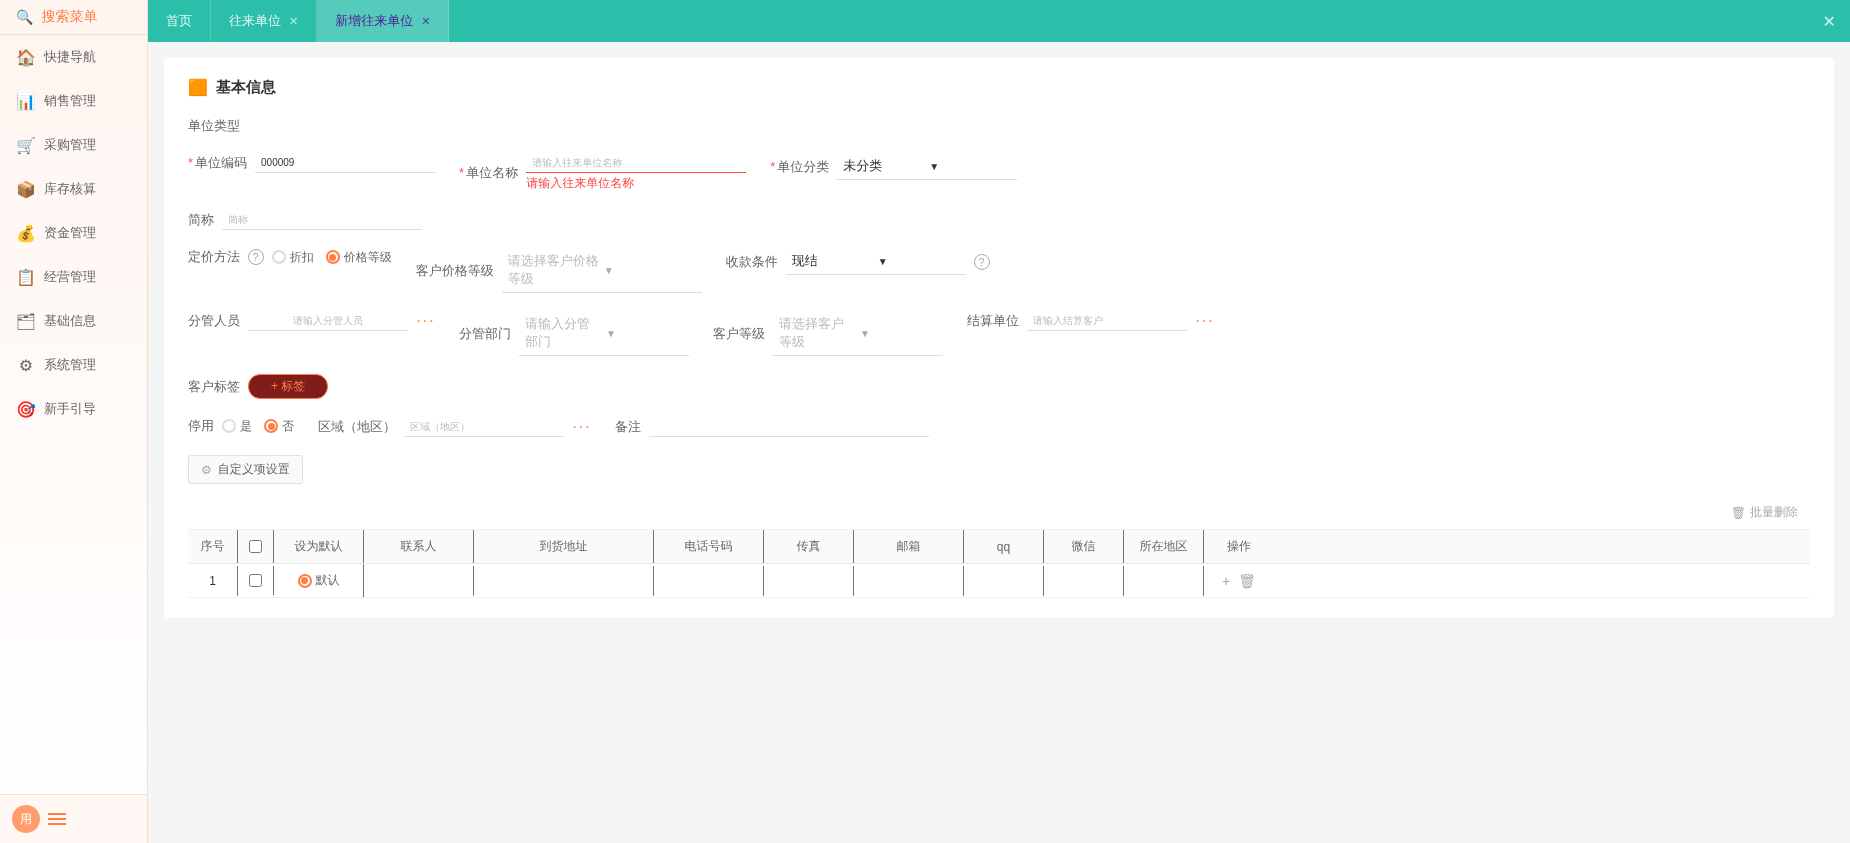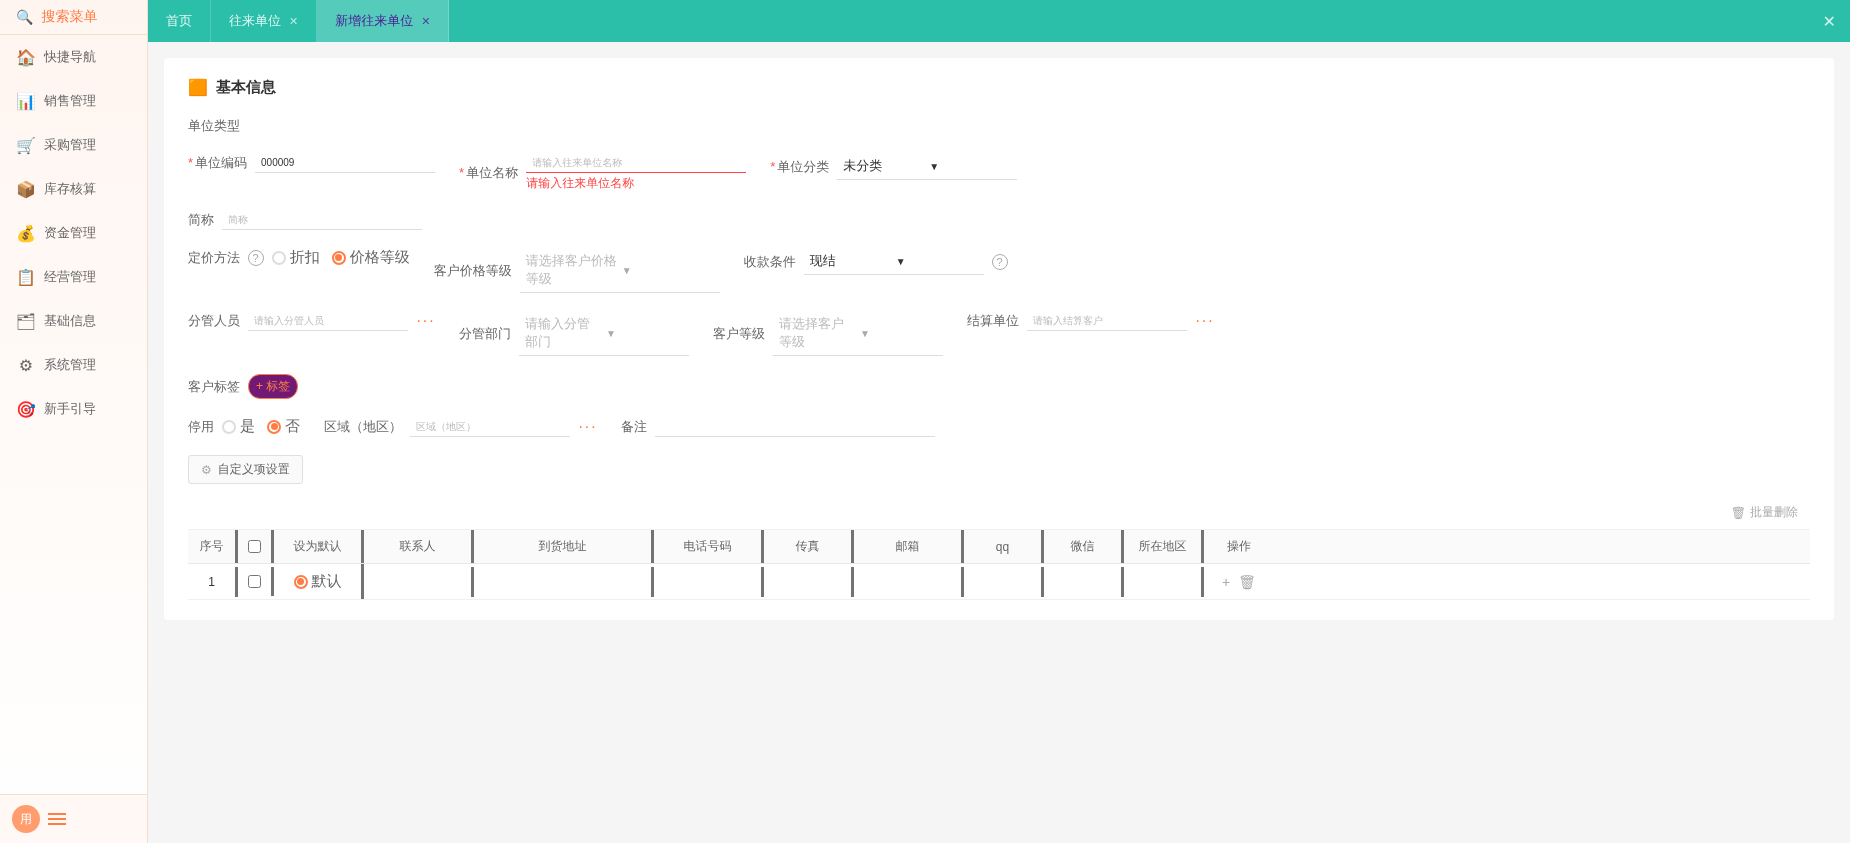--- a/index.html
+++ b/index.html
@@ -108,48 +108,48 @@
       border-bottom: 1px solid #ddd;
       padding: 4px 6px;
       cursor: pointer;
       min-width: 160px;
     }
     .form-select span { flex: 1; color: #bbb; font-size: 13px; }
     .form-select .chevron { color: #aaa; font-size: 10px; }
     .form-select.has-value span { color: #333; }
 
     .radio-group { display: flex; align-items: center; gap: 12px; }
-    .radio-item { display: flex; align-items: center; gap: 4px; cursor: pointer; color: #666; font-size: 15px; }
+    .radio-item { display: flex; align-items: center; gap: 4px; cursor: pointer; color: #666; font-size: 12px; }
     .radio-circle { width: 14px; height: 14px; border-radius: 50%; border: 2px solid #ddd; display: flex; align-items: center; justify-content: center; }
     .radio-circle.checked { border-color: #ff7d45; }
     .radio-circle.checked::after { content: ''; width: 7px; height: 7px; border-radius: 50%; background: #ff7d45; }
 
     .dots-btn { color: #ff7d45; cursor: pointer; font-size: 16px; letter-spacing: 1px; }
     .help-icon { width: 16px; height: 16px; border-radius: 50%; border: 1px solid #aaa; display: flex; align-items: center; justify-content: center; color: #aaa; font-size: 11px; cursor: pointer; }
 
     .tag-add-btn {
       border: 1px solid #ff7d45;
       color: #ff7d45;
-      padding: 3px 7px;
+      padding: 3px 22px;
       border-radius: 12px;
       cursor: pointer;
       font-size: 12px;
-      background: #701a75;
+      background: #7f1d1d;
     }
 
     
     .table-section { background: #fff; border-radius: 4px; margin-top: 12px; padding: 0; }
     .table-toolbar { display: flex; justify-content: flex-end; padding: 8px 12px; border-bottom: 1px solid #f0f0f0; }
     .batch-del { color: #aaa; font-size: 12px; cursor: pointer; display: flex; align-items: center; gap: 4px; }
     .table-header { display: flex; background: #fafafa; border-bottom: 1px solid #e8e8e8; font-size: 12px; color: #666; }
     .table-row-data { display: flex; border-bottom: 1px solid #f0f0f0; font-size: 12px; color: #333; align-items: center; }
     .th, .td {
       padding: 8px 6px;
       text-align: center;
-      border-right: 3px solid #737373;
+      border-right: 1px solid #737373;
       display: flex;
       align-items: center;
       justify-content: center;
     }
     .th:last-child, .td:last-child { border-right: none; }
     .col-no { width: 50px; }
     .col-check { width: 36px; }
     .col-default { width: 90px; }
     .col-contact { width: 110px; }
     .col-address { width: 180px; }
@@ -327,21 +327,21 @@
             <span>现结</span>
             <span class="chevron">▼</span>
           </div>
           <span class="help-icon">?</span>
         </div>
       </div>
 
       <div class="form-row">
         <div class="form-field">
           <span class="form-label">分管人员</span>
-          <input type="text" class="form-input" style="width: 160px;" placeholder="请输入分管人员">
+          <input type="text" class="form-input" style="width: 160px; text-align: center;" placeholder="请输入分管人员">
           <span class="dots-btn">···</span>
         </div>
         <div class="form-field">
           <span class="form-label">分管部门</span>
           <div class="form-select" style="width:170px;">
             <span>请输入分管部门</span>
             <span class="chevron">▼</span>
           </div>
         </div>
         <div class="form-field">

